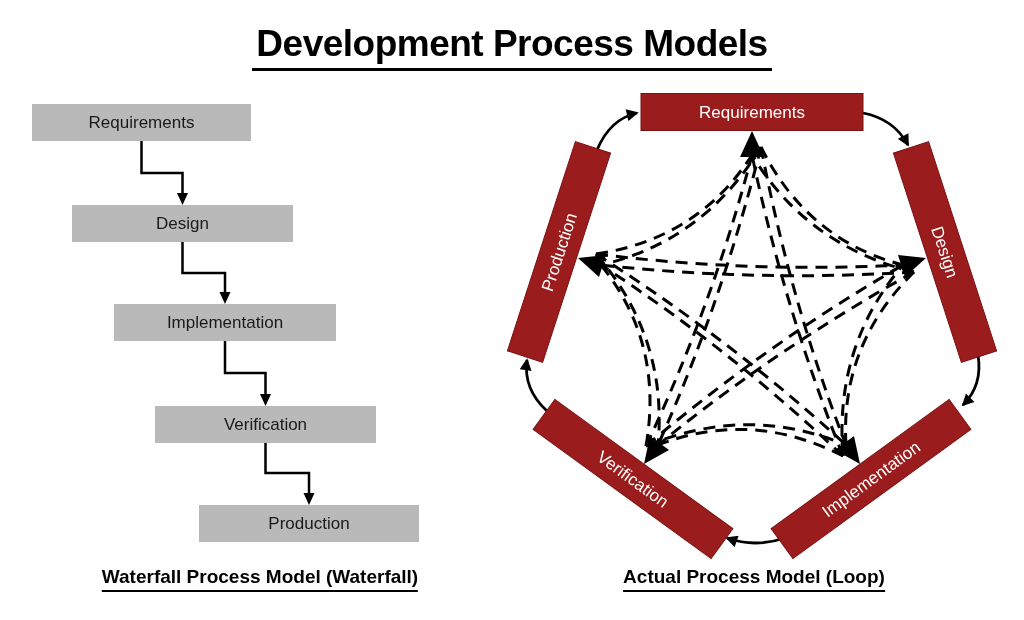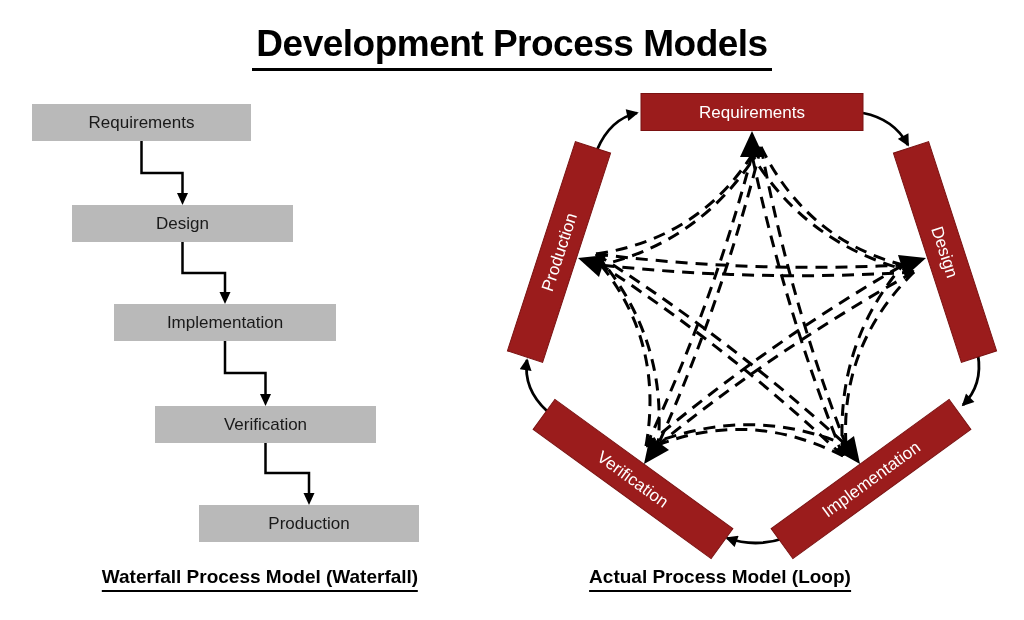--- a/index.html
+++ b/index.html
@@ -11,21 +11,21 @@
     position:absolute; top:10px; left:0; width:1024px; text-align:center;
     font-size:37px; font-weight:bold; color:#000; letter-spacing:-0.5px;margin-top:13px;
   }
   .page-title span { display:inline-block; border-bottom:3px solid #000; padding:0 4px 3px; }
   .caption {
     position:absolute; top:566px; transform:translateX(-50%);
     font-size:19px; font-weight:bold; color:#000; white-space:nowrap;
   }
   .caption span { display:inline-block; border-bottom:2.5px solid #000; padding-bottom:2px; }
   .caption-left  { left:260px; }
-  .caption-right { left:720px; }
+  .caption-right { left:754px; }
   svg.canvas { position:absolute; top:0; left:0; }
   .wf-line     { fill:none; stroke:#000; stroke-width:2.5; }
   .solid-arrow { fill:none; stroke:#000; stroke-width:2.8; }
   .dashed      { fill:none; stroke:#000; stroke-width:3; stroke-dasharray:12 8; }
   .tri         { fill:#000; stroke:none; }
   .wf-label    { font-size:17px; fill:#1a1a1a; text-anchor:middle; }
   .loop-label  { font-size:17px; fill:#ffffff; text-anchor:middle; }
 </style>
 </head>
 <body>

